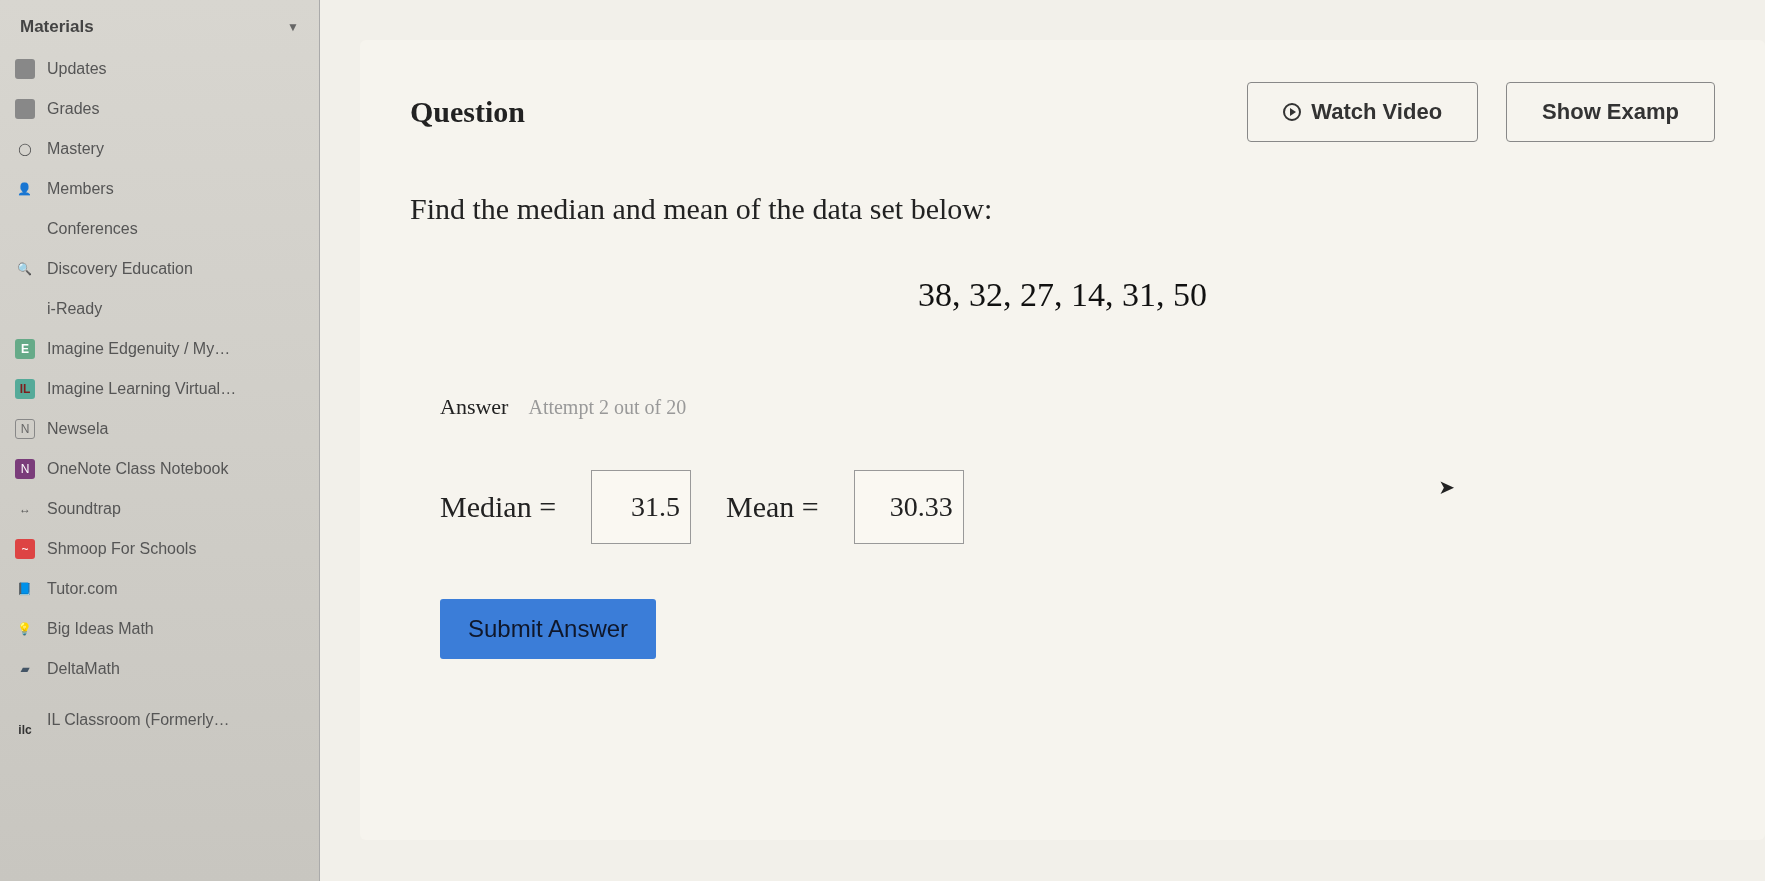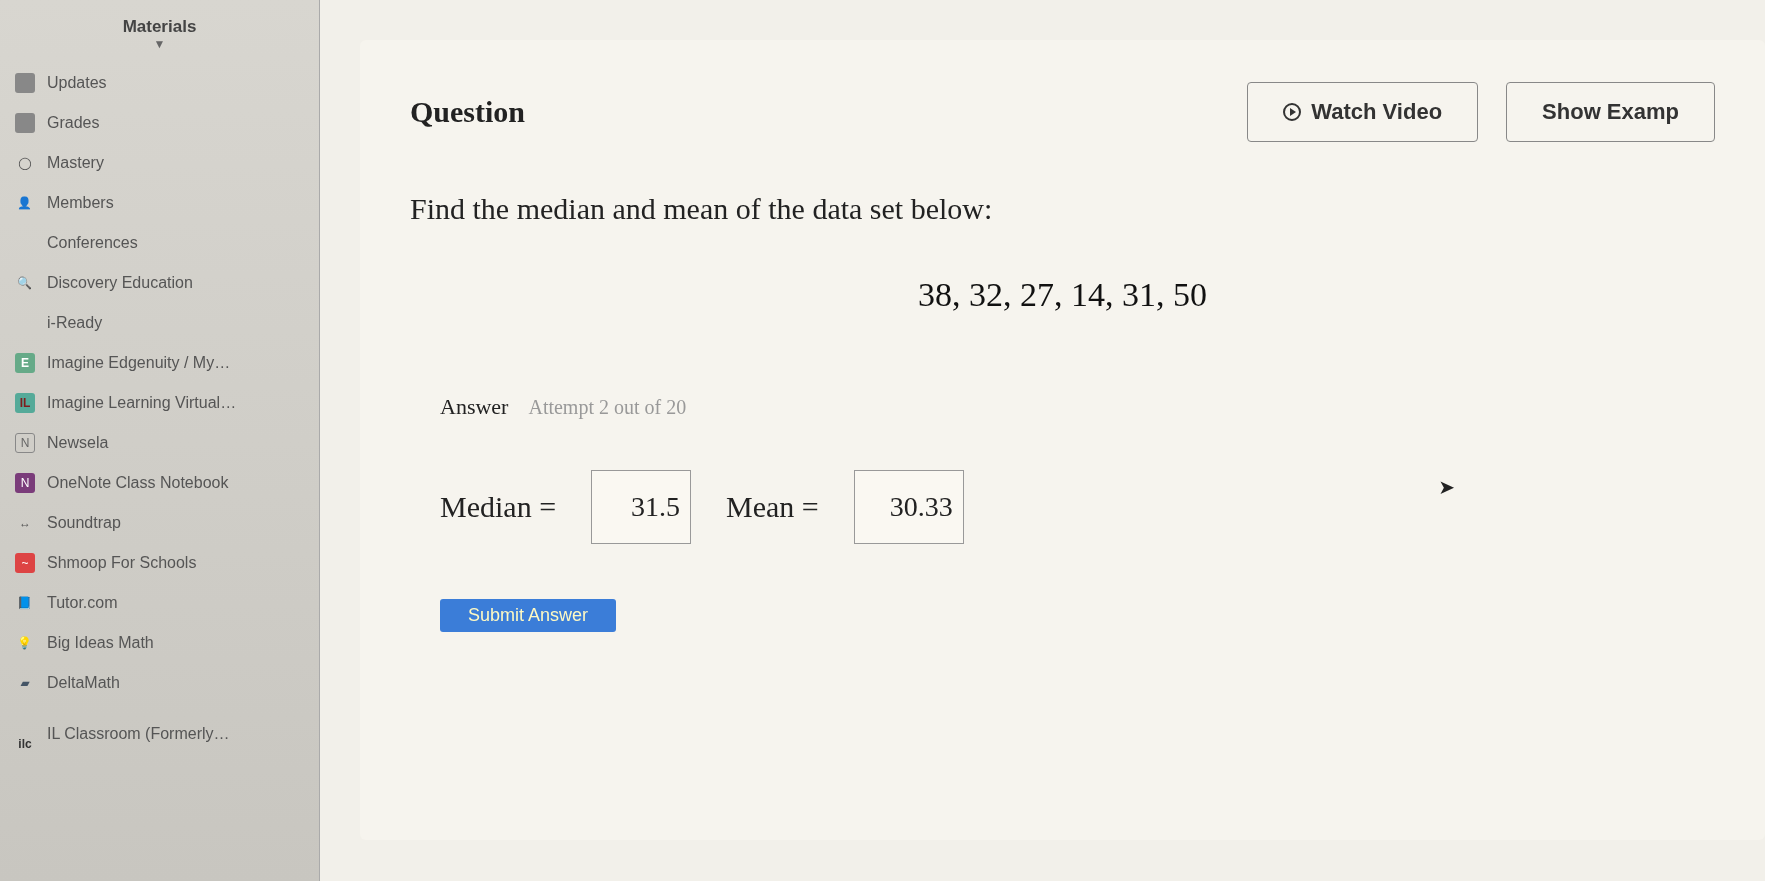--- a/index.html
+++ b/index.html
@@ -50,21 +50,20 @@
     .icon-dm { font-size: 14px; color: #456; }
     .icon-ilc { font-weight: bold; color: #333; font-size: 14px; margin-top: 21px; }
     .sidebar-header {
       display: flex;
       align-items: center;
       justify-content: space-between;
       padding: 12px 20px;
       font-size: 17px;
       font-weight: bold;
       color: #444;
-      flex-direction: column;
     }
     .chevron {
       font-size: 12px;
       color: #666;
     }
     .main {
       flex: 1;
       padding: 40px 0 0 0;
       background: #f2f0ea;
       position: relative;
@@ -173,24 +172,24 @@
       padding: 20px 10px;
       border: 1px solid #999;
       background: #faf8f2;
       text-align: right;
       color: #222;
     }
     .stat-input.wide { width: 110px; }
     .submit-btn {
       margin-left: 30px;
       background: #3b7dd8;
-      color: #fef9c3;
+      color: #0f172a;
       border: none;
-      padding: 6px 28px;
-      font-size: 18px;
+      padding: 16px 28px;
+      font-size: 24px;
       border-radius: 3px;
       cursor: pointer;
     }
     .cursor-icon {
       position: absolute;
       right: 310px;
       top: 475px;
       font-size: 20px;
       color: #222;
     }

